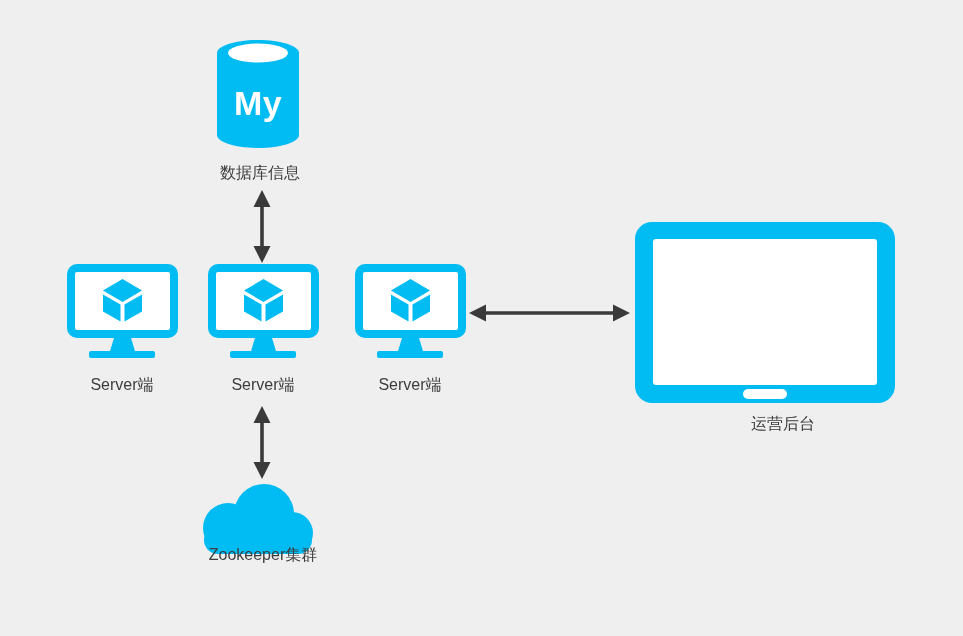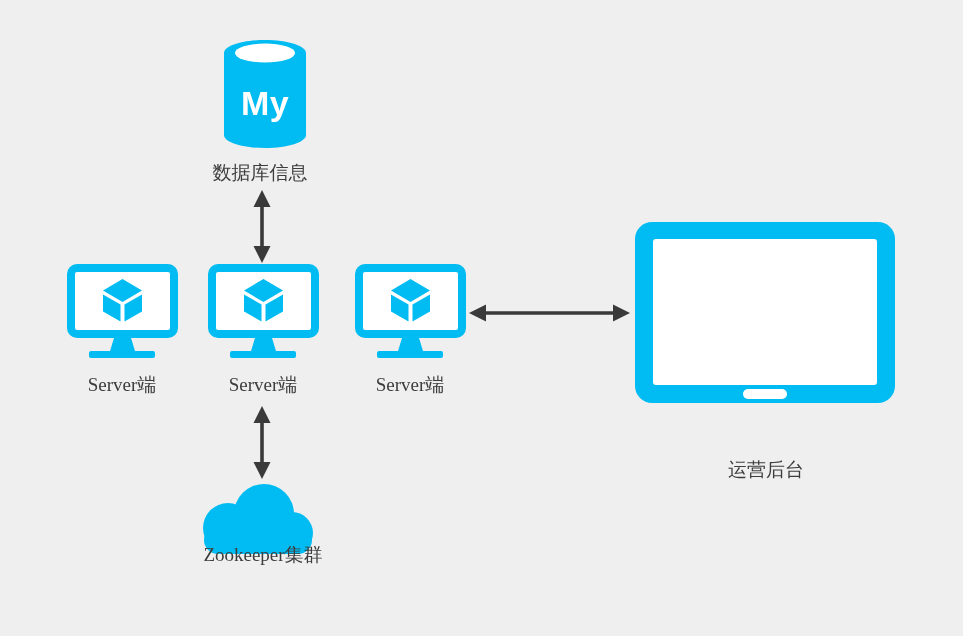--- a/index.html
+++ b/index.html
@@ -13,47 +13,46 @@
   .canvas{
     position:relative;
     width:963px;height:636px;
     background:var(--bg);
     overflow:hidden;
   }
   .abs{position:absolute;}
   .node-label{
     position:absolute;
     text-align:center;
-    font-size:19px;
+    font-size:16px;
     line-height:22px;
     color:var(--text);
     white-space:nowrap;
-    font-family:Liberation Serif, serif;
   }
   .db-text{
     font-family:"Liberation Sans","DejaVu Sans",sans-serif;
     font-weight:bold;
     font-size:34px;
     fill:#ffffff;
     text-anchor:middle;
     letter-spacing:0.5px;
   }
   
-  .pos-db-icon{left:224px;top:40px;}
+  .pos-db-icon{left:217px;top:40px;}
   .pos-db-label{left:185px;top:162px;width:150px;}
   .pos-arrow-db{left:252px;top:190px;}
   .pos-monitor-1{left:67px;top:264px;}
   .pos-monitor-2{left:208px;top:264px;}
   .pos-monitor-3{left:355px;top:264px;}
   .pos-server-label-1{left:47px;top:374px;width:150px;}
   .pos-server-label-2{left:188px;top:374px;width:150px;}
   .pos-server-label-3{left:335px;top:374px;width:150px;}
   .pos-arrow-h{left:469px;top:303px;}
   .pos-tablet{left:635px;top:222px;}
-  .pos-ops-label{left:691px;top:413px;width:150px;margin-top:46px;}
+  .pos-ops-label{left:708px;top:413px;width:150px;}
   .pos-arrow-zk{left:252px;top:406px;}
   .pos-cloud{left:202px;top:482px;}
   .pos-zk-label{left:173px;top:544px;width:180px;}
   svg{display:block;}
 </style>
 </head>
 <body>
 
 <div class="canvas">
 

